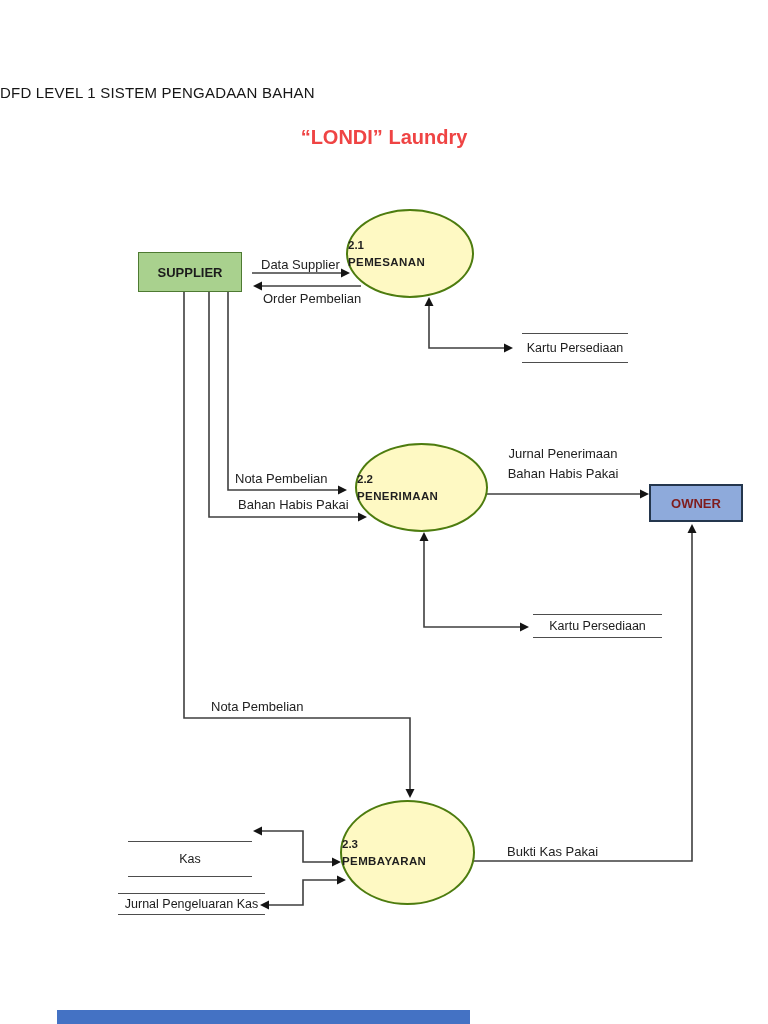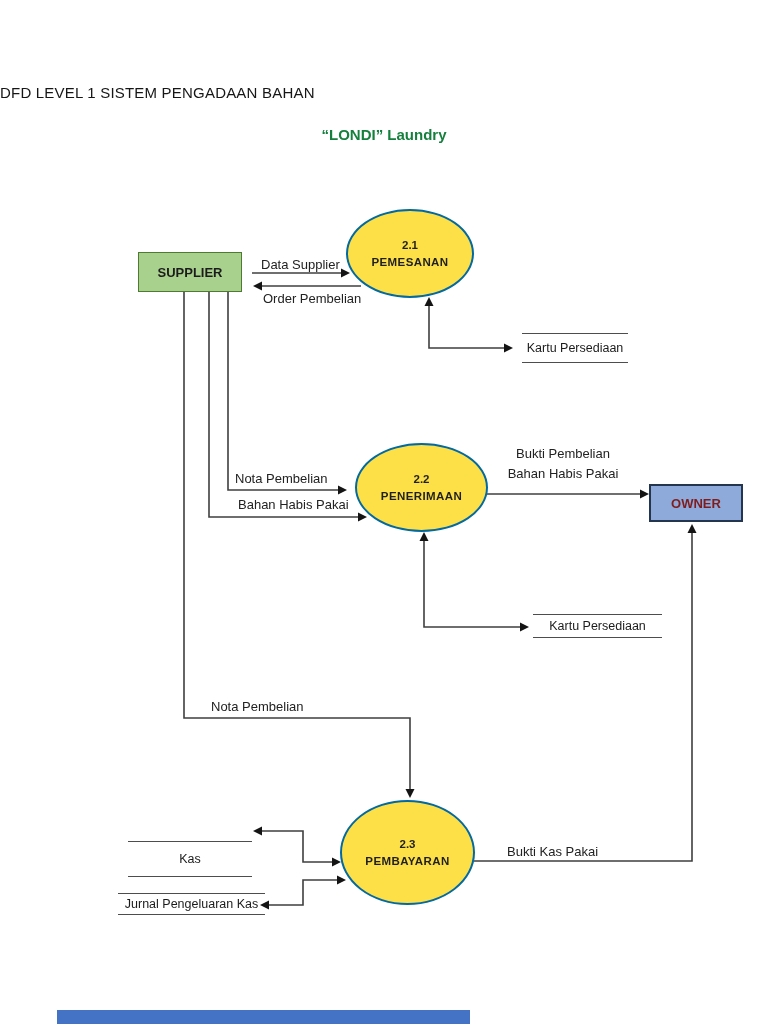--- a/index.html
+++ b/index.html
@@ -7,40 +7,40 @@
     position:relative;width:768px;height:1024px;background:#ffffff;
     font-family:"Liberation Sans",sans-serif;color:#1a1a1a;overflow:hidden;
   }
   .abs{position:absolute;}
   .title{
     left:0;top:84px;width:768px;text-align:left;
     font-size:15px;font-weight:normal;letter-spacing:.2px;color:#161616;
   }
   .subtitle{
     left:0;top:126px;width:768px;text-align:center;
-    font-size:15px;font-weight:bold;color:#15803d;
+    font-size:20px;font-weight:bold;color:#ef4444;
   }
   svg.wires{left:0;top:0;width:768px;height:1024px;}
   .wire{stroke:#3f3f3f;stroke-width:1.6;fill:none;}
   .ah{fill:#141414;stroke:none;}
   .entity{
     display:flex;align-items:center;justify-content:center;
     font-size:13px;font-weight:600;box-sizing:border-box;
   }
   .supplier{
     left:138px;top:252px;width:104px;height:40px;
     background:#A9D18E;border:1.6px solid #4e7a32;color:#1c1c1c;
   }
   .owner{
     left:649px;top:484px;width:94px;height:38px;
     background:#8EAADB;border:2px solid #24364d;color:#7f1d1d;
   }
   .process{
-    display:flex;flex-direction:column;align-items:center;justify-content:center;gap:5px;
-    background:#fde047;border:2px solid #0369a1;border-radius:50%;
+    display:flex;flex-direction:column;align-items:flex-start;justify-content:center;gap:5px;
+    background:#fef9c3;border:2px solid #4d7c0f;border-radius:50%;
     box-sizing:border-box;text-align:center;
   }
   .process .p-id{font-size:11.5px;font-weight:600;color:#1f1f1f;}
   .process .p-label{font-size:11.5px;font-weight:600;letter-spacing:.4px;color:#1f1f1f;}
   .proc-1{left:346px;top:209px;width:128px;height:89px;}
   .proc-2{left:355px;top:443px;width:133px;height:89px;}
   .proc-3{left:340px;top:800px;width:135px;height:105px;}
   .store{
     border-top:1.6px solid #4d4d4d;border-bottom:1.6px solid #4d4d4d;
     display:flex;align-items:center;justify-content:center;
@@ -154,20 +154,20 @@
     <span>Kas</span>
   </div>
   <div class="abs store store-jpk">
     <span>Jurnal Pengeluaran Kas</span>
   </div>
 
   <div class="abs flabel" style="left:261px;top:249px;margin-top:8px;">Data Supplier</div>
   <div class="abs flabel" style="left:263px;top:291px;">Order Pembelian</div>
   <div class="abs flabel" style="left:235px;top:471px;">Nota Pembelian</div>
   <div class="abs flabel" style="left:238px;top:497px;">Bahan Habis Pakai</div>
-  <div class="abs flabel center" style="left:493px;top:446px;width:140px;">Bukti Pembelian</div>
+  <div class="abs flabel center" style="left:493px;top:446px;width:140px;">Jurnal Penerimaan</div>
   <div class="abs flabel center" style="left:493px;top:466px;width:140px;">Bahan Habis Pakai</div>
   <div class="abs flabel" style="left:211px;top:699px;">Nota Pembelian</div>
   <div class="abs flabel" style="left:507px;top:844px;">Bukti Kas Pakai</div>
 
   <div class="abs bottom-bar"></div>
 
 </div>
 
 </body></html>

